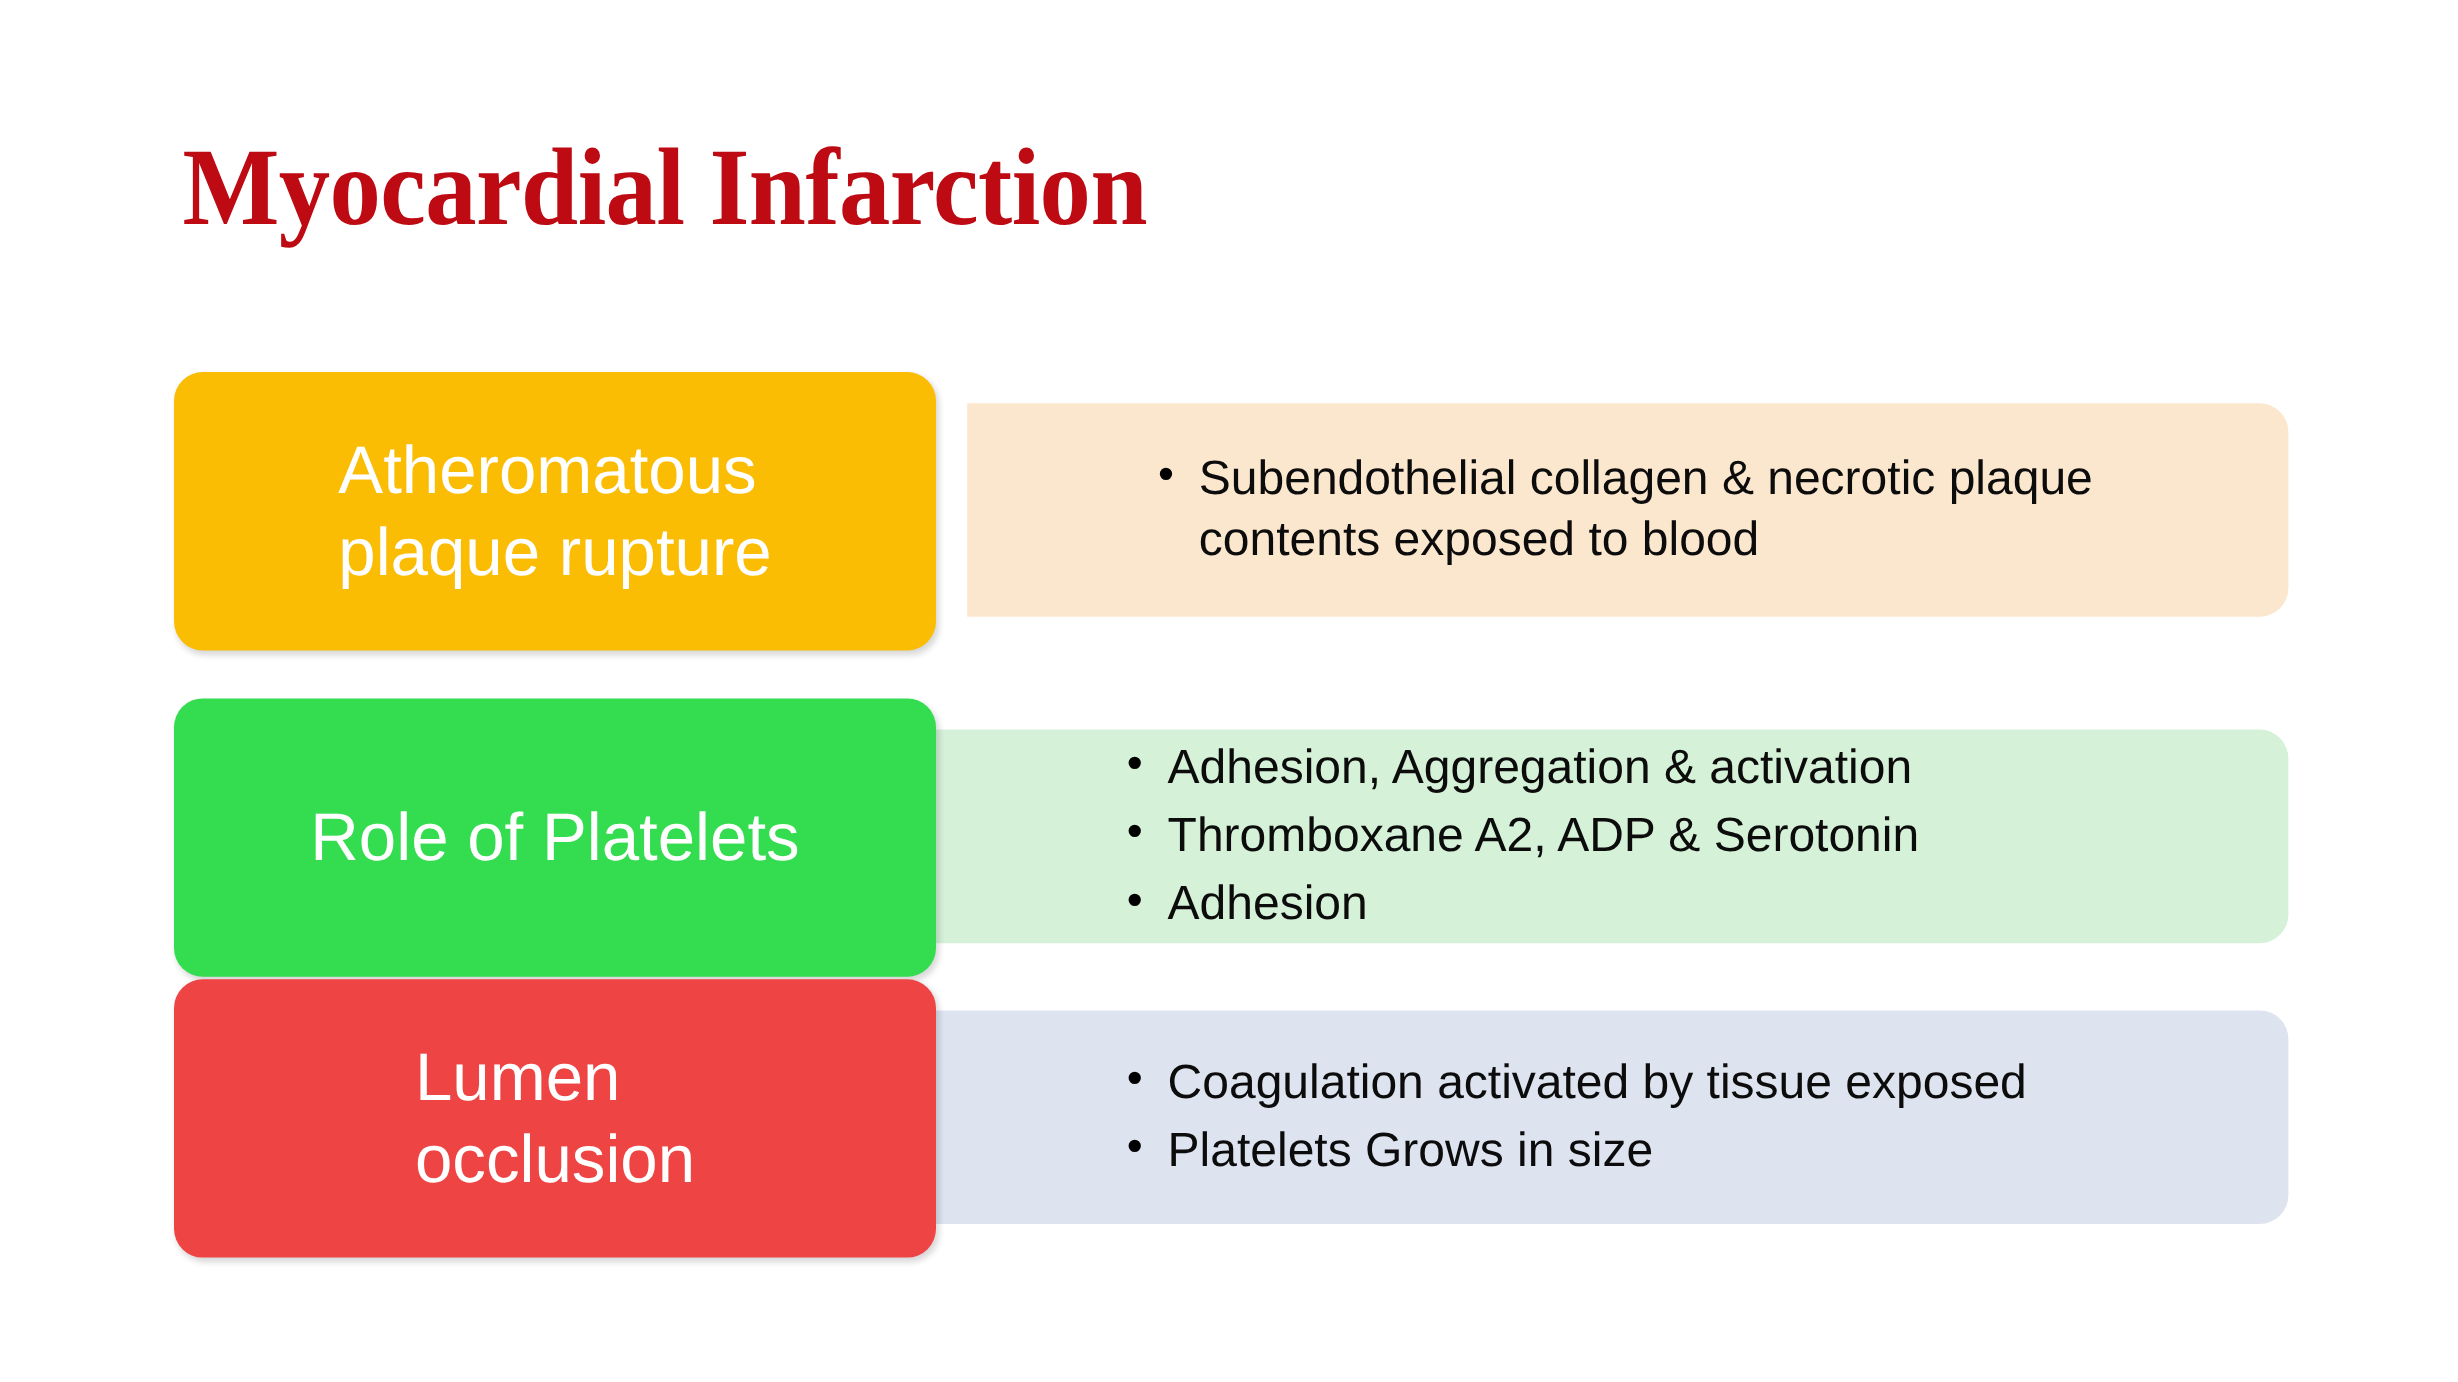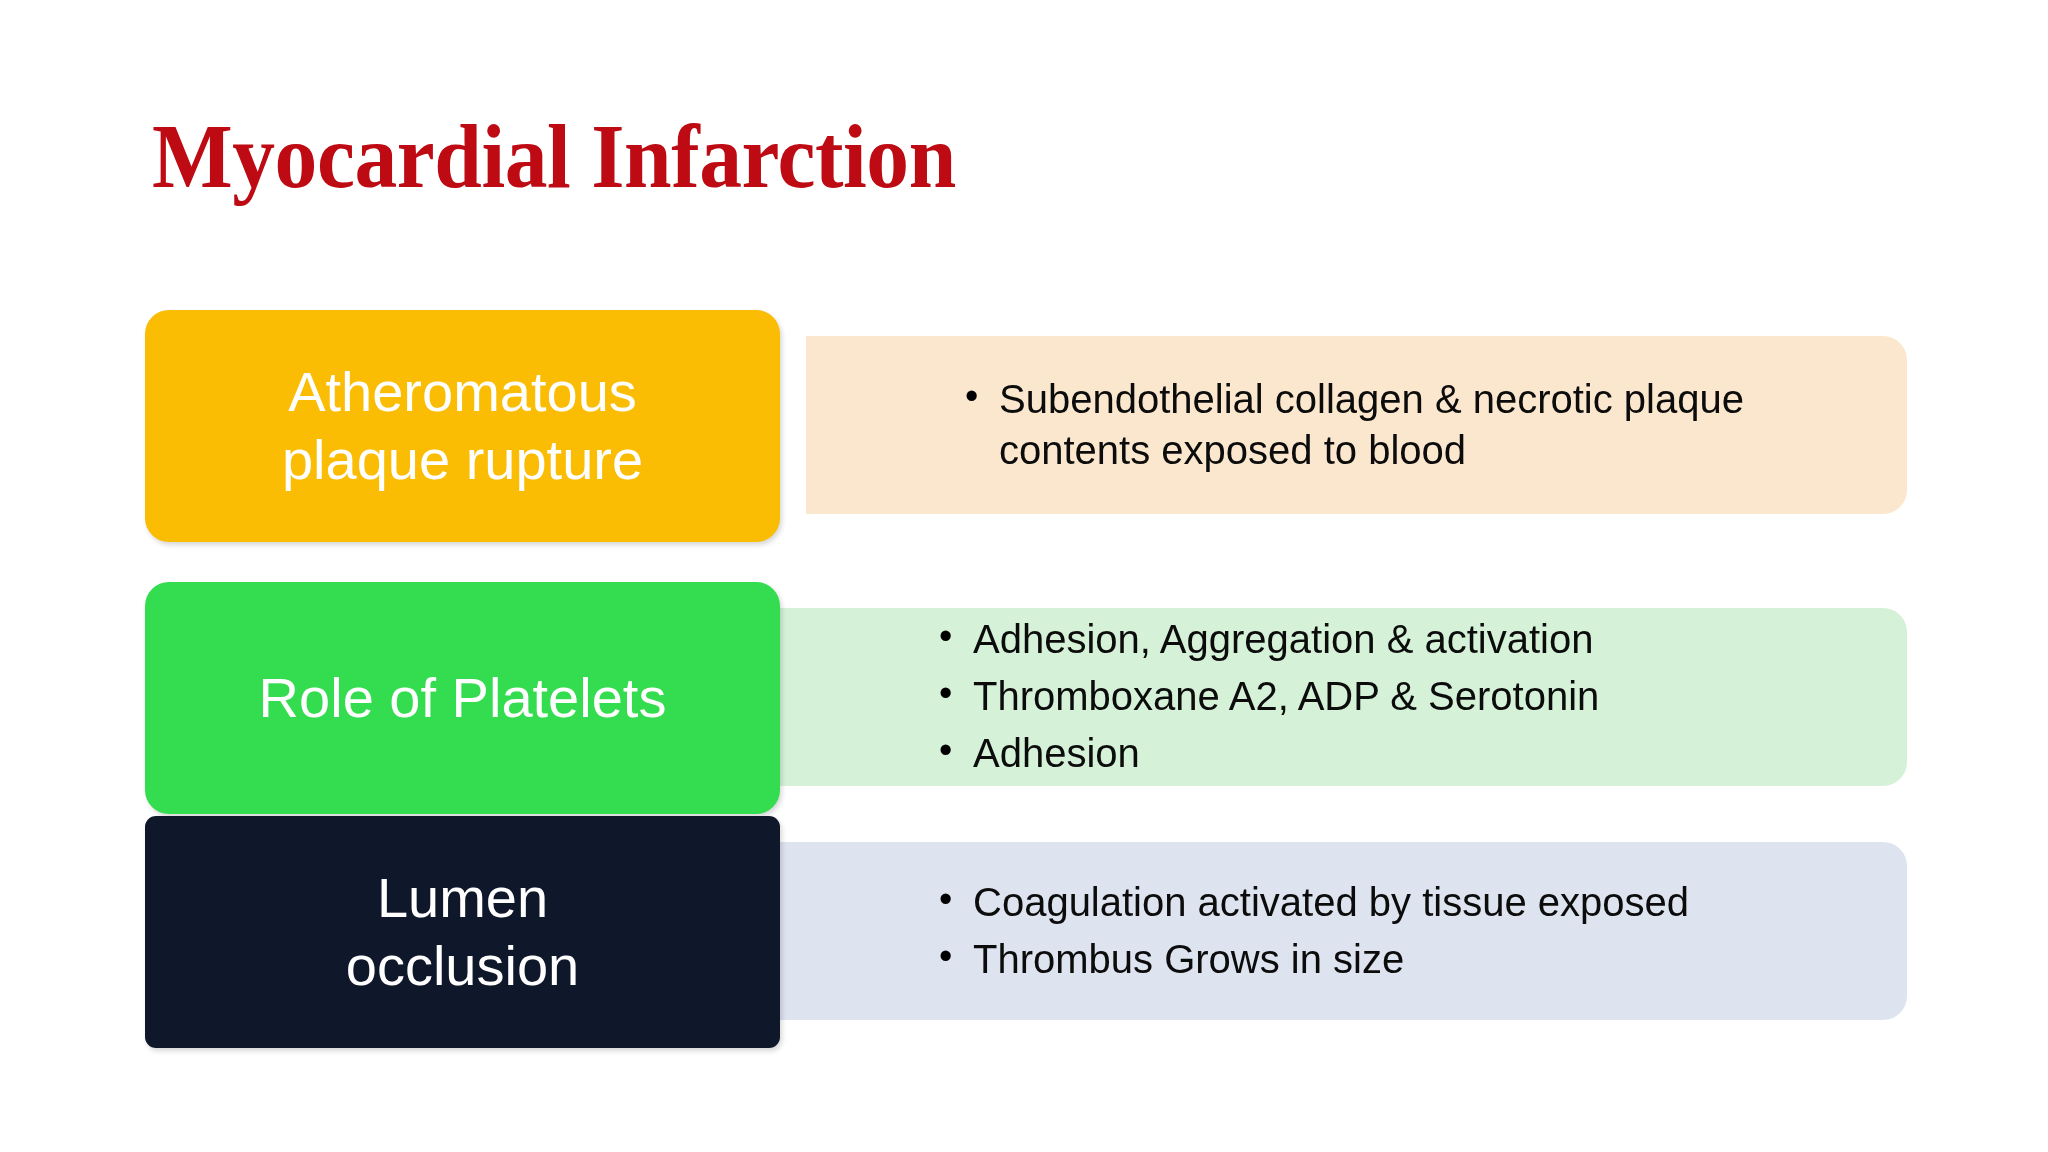--- a/index.html
+++ b/index.html
@@ -103,37 +103,36 @@
   .label-box {
     position: absolute;
     left: 0;
     top: 0;
     width: 635px;
     height: 100%;
     border-radius: 24px;
     display: flex;
     align-items: center;
     justify-content: center;
-    text-align: center;
     box-sizing: border-box;
     padding: 6px 26px;
     box-shadow: 2px 3px 5px rgba(0,0,0,0.16);
   }
   .label-box .label-text {
     color: #ffffff;
     font-family: "Liberation Sans", sans-serif;
     font-size: 56px;
     line-height: 1.22;
     font-weight: normal;
     white-space: pre-line;
   }
 
   .box-1 { background: #FBBC04; }
   .box-2 { background: #33DD4F; }
-  .box-3 { background: #0f172a; border-radius: 11px; }
+  .box-3 { background: #ef4444; }
 </style>
 </head>
 <body>
 
 <div class="slide-title">Myocardial Infarction</div>
 
 <div class="rows">
 
   <div class="row row-1">
     <div class="panel panel-1">
@@ -162,21 +161,21 @@
     <div class="label-box box-2">
       <span class="label-text">Role of Platelets</span>
     </div>
   </div>
 
   <div class="row row-3">
     <div class="panel panel-3">
       <div class="panel-inner">
         <ul class="bullets">
           <li>Coagulation activated by tissue exposed</li>
-          <li>Thrombus Grows in size</li>
+          <li>Platelets Grows in size</li>
         </ul>
       </div>
     </div>
     <div class="label-box box-3">
       <span class="label-text">Lumen
 occlusion</span>
     </div>
   </div>
 
 </div>

